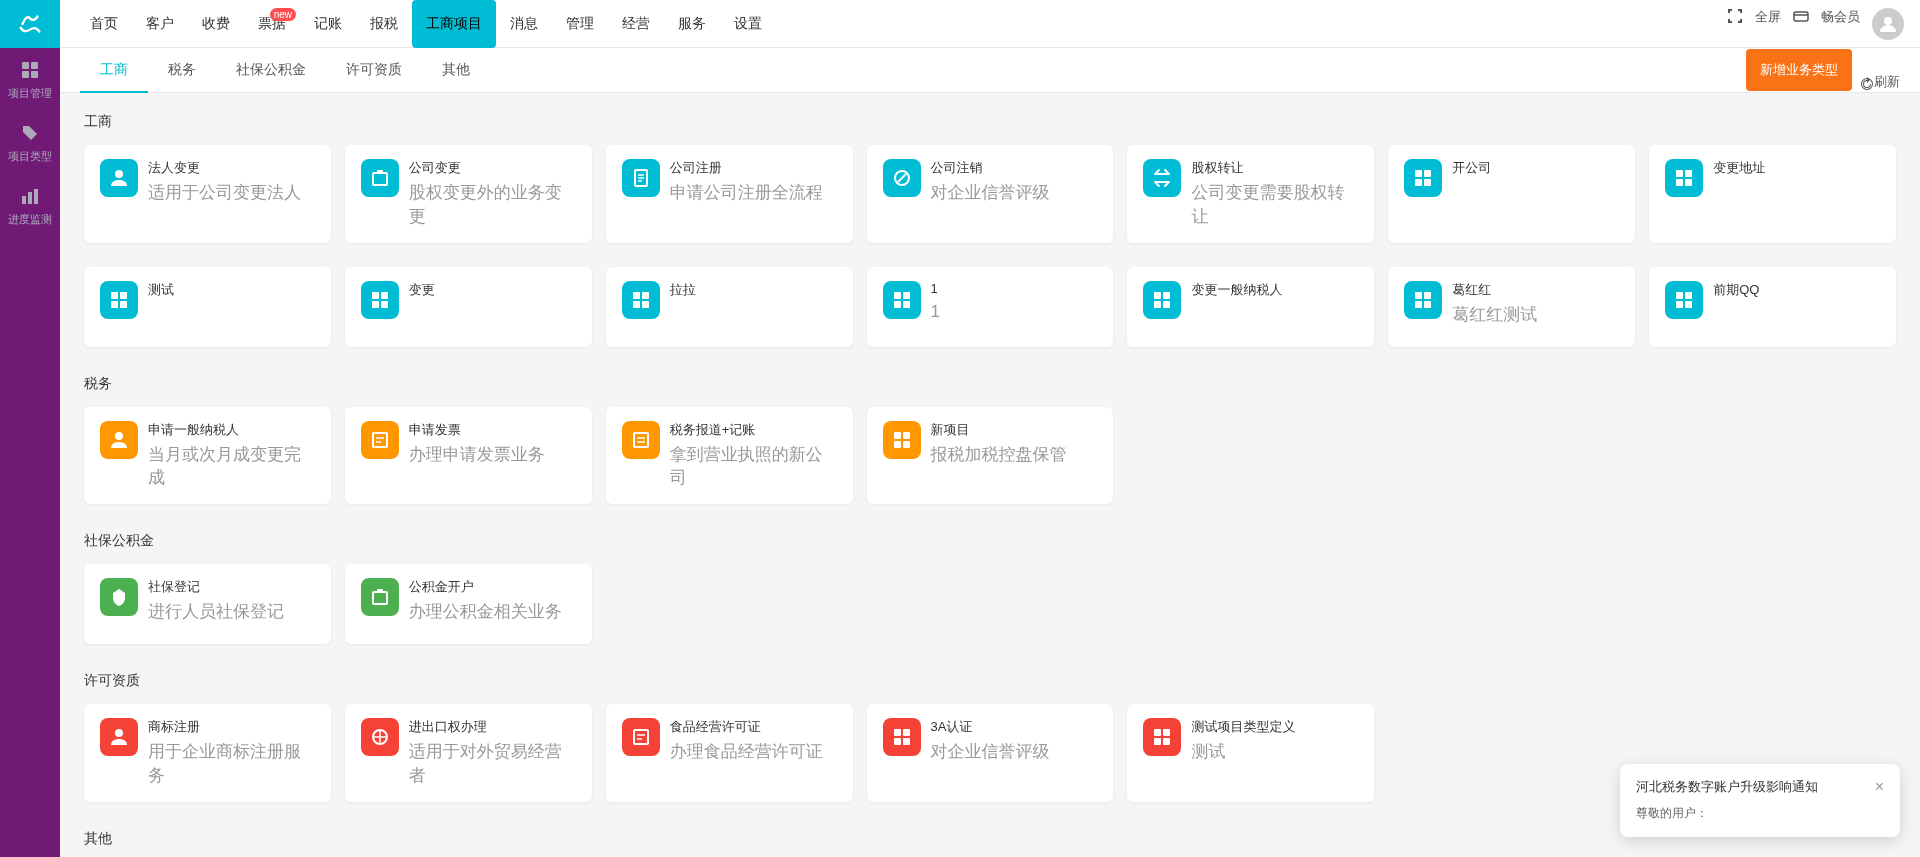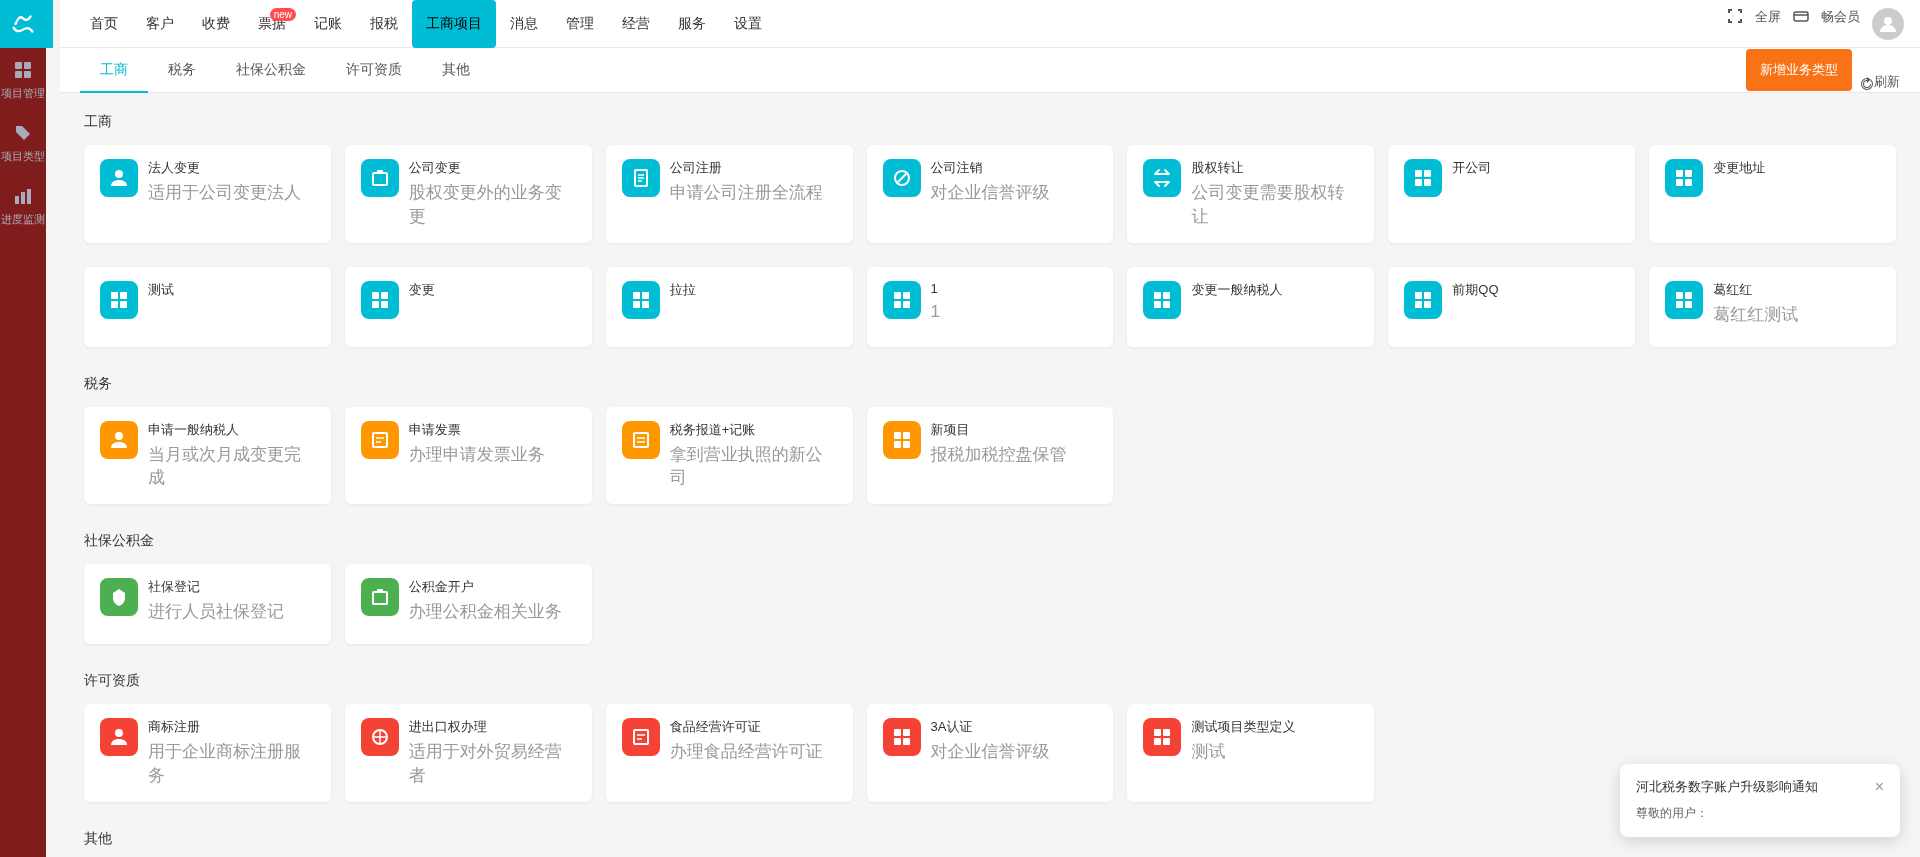--- a/index.html
+++ b/index.html
@@ -59,23 +59,23 @@
       display: flex; align-items: center; justify-content: center;
       color: #fff;
       font-size: 14px;
       cursor: pointer;
     }
 
     
     .sidebar {
       position: fixed;
       top: 0; left: 0;
-      width: 46px;
+      width: 60px;
       height: 100vh;
-      background: #7f1d1d;
+      background: #701a75;
       display: flex;
       flex-direction: column;
       align-items: center;
       padding-top: 0;
       z-index: 200;
     }
     .sidebar-logo {
       width: 60px;
       height: 48px;
       display: flex;
@@ -511,36 +511,36 @@
         <div class="card">
           <div class="card-icon ic-teal">
             <svg width="20" height="20" viewBox="0 0 20 20" fill="#fff">
                 <rect x="2" y="2" width="7" height="7" rx="1"></rect>
                 <rect x="11" y="2" width="7" height="7" rx="1"></rect>
                 <rect x="2" y="11" width="7" height="7" rx="1"></rect>
                 <rect x="11" y="11" width="7" height="7" rx="1"></rect>
               </svg>
           </div>
           <div class="card-text">
+            <div class="card-name">葛红红</div>
+            <div class="card-desc">葛红红测试</div>
+          </div>
+        </div>
+        <div class="card">
+          <div class="card-icon ic-teal">
+            <svg width="20" height="20" viewBox="0 0 20 20" fill="#fff">
+                <rect x="2" y="2" width="7" height="7" rx="1"></rect>
+                <rect x="11" y="2" width="7" height="7" rx="1"></rect>
+                <rect x="2" y="11" width="7" height="7" rx="1"></rect>
+                <rect x="11" y="11" width="7" height="7" rx="1"></rect>
+              </svg>
+          </div>
+          <div class="card-text">
             <div class="card-name">前期QQ</div>
             <div class="card-desc"></div>
-          </div>
-        </div>
-        <div class="card">
-          <div class="card-icon ic-teal">
-            <svg width="20" height="20" viewBox="0 0 20 20" fill="#fff">
-                <rect x="2" y="2" width="7" height="7" rx="1"></rect>
-                <rect x="11" y="2" width="7" height="7" rx="1"></rect>
-                <rect x="2" y="11" width="7" height="7" rx="1"></rect>
-                <rect x="11" y="11" width="7" height="7" rx="1"></rect>
-              </svg>
-          </div>
-          <div class="card-text">
-            <div class="card-name">葛红红</div>
-            <div class="card-desc">葛红红测试</div>
           </div>
         </div>
       </div>
     </div>
 
     <div class="section-block">
       <div class="section-title">税务</div>
       <div class="cards-grid">
         <div class="card">
           <div class="card-icon ic-orange">

